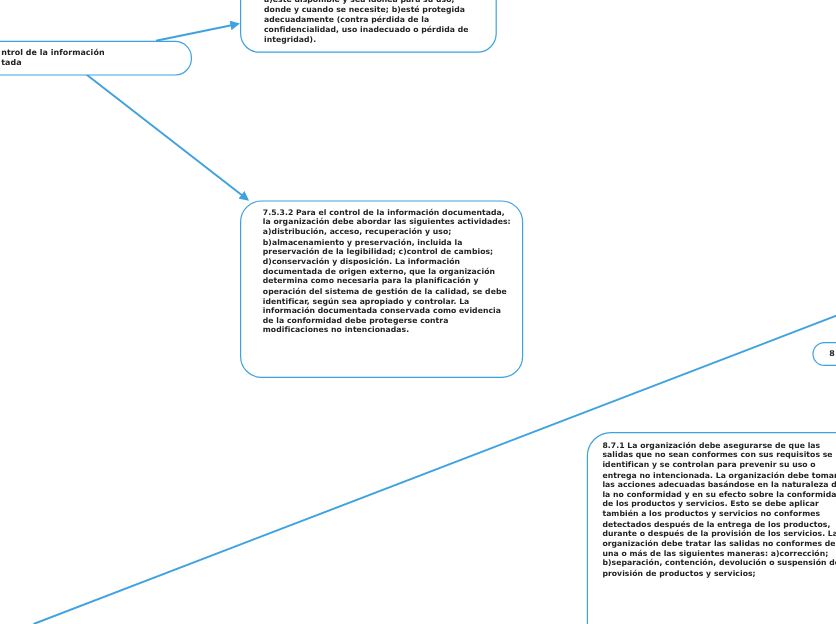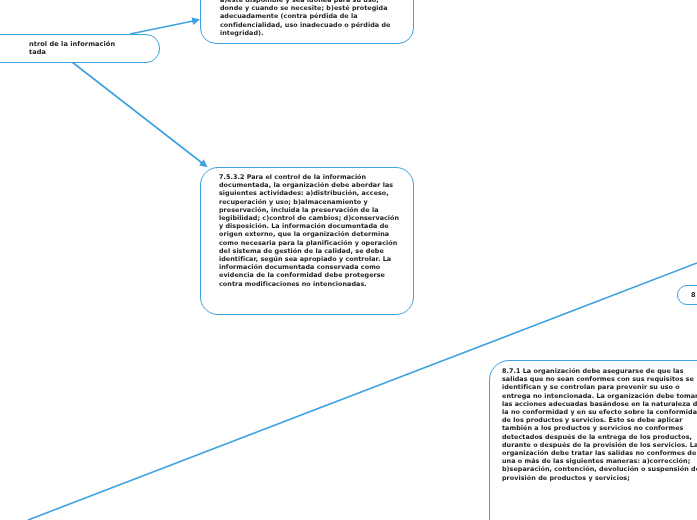--- a/index.html
+++ b/index.html
@@ -17,41 +17,41 @@
       color:#222222;
       font-weight:bold;
       font-size:6.4px;
       line-height:8.2px;
       letter-spacing:0.05px;
     }
     .node .txt { display:block; white-space:normal; }
     #node-main { left:-30px; top:34px; width:190px; height:29px; border-radius:14px; padding:5px 0 0 30px; font-size:6.6px; line-height:8px; }
     #node-top { left:200px; top:-40px; width:214px; height:84px; border-radius:16px; padding:0 10px 0 19px; }
     #node-top .txt { position:absolute; left:19px; right:10px; bottom:6px; }
-    #node-7532 { left:200px; top:167px; width:214px; height:148px; border-radius:18px; padding:5px 9px 0 18px; }
+    #node-7532 { left:200px; top:167px; width:236px; height:148px; border-radius:18px; padding:5px 9px 0 18px; }
     #node-8 { left:677px; top:285px; width:60px; height:20px; border-radius:10px; padding:5px 0 0 13px; font-size:6.6px; }
     #node-871 { left:489px; top:360px; width:230px; height:190px; border-radius:20px; padding:6px 10px 0 12px; }
   </style>
 </head>
 <body>
 
 <div id="canvas">
   <svg class="connectors" width="697" height="520">
     <defs>
       <marker id="arrow" markerWidth="8" markerHeight="8" refX="6" refY="4" orient="auto" markerUnits="userSpaceOnUse">
         <path d="M0,0 L8,4 L0,8 z" fill="#3ea1e0"></path>
       </marker>
     </defs>
     <path d="M130,34 L198,20" stroke="#3ea1e0" stroke-width="1.6" fill="none" marker-end="url(#arrow)"></path>
     <path d="M72,62 L206,166" stroke="#3ea1e0" stroke-width="1.6" fill="none" marker-end="url(#arrow)"></path>
     <path d="M28,520 L697,263" stroke="#3ea1e0" stroke-width="1.6" fill="none"></path>
   </svg>
 
   <div class="node" id="node-main">
-    <span class="txt" style="white-space:pre-line;margin-left:28px;">ntrol de la información
+    <span class="txt" style="white-space:pre-line;">ntrol de la información
 tada</span>
   </div>
 
   <div class="node" id="node-top">
     <span class="txt">a)esté disponible y sea idónea para su uso, donde y cuando se necesite; b)esté protegida adecuadamente (contra pérdida de la confidencialidad, uso inadecuado o pérdida de integridad).</span>
   </div>
 
   <div class="node" id="node-7532">
     <span class="txt">7.5.3.2 Para el control de la información documentada, la organización debe abordar las siguientes actividades: a)distribución, acceso, recuperación y uso; b)almacenamiento y preservación, incluida la preservación de la legibilidad; c)control de cambios; d)conservación y disposición. La información documentada de origen externo, que la organización determina como necesaria para la planificación y operación del sistema de gestión de la calidad, se debe identificar, según sea apropiado y controlar. La información documentada conservada como evidencia de la conformidad debe protegerse contra modificaciones no intencionadas.</span>
   </div>

